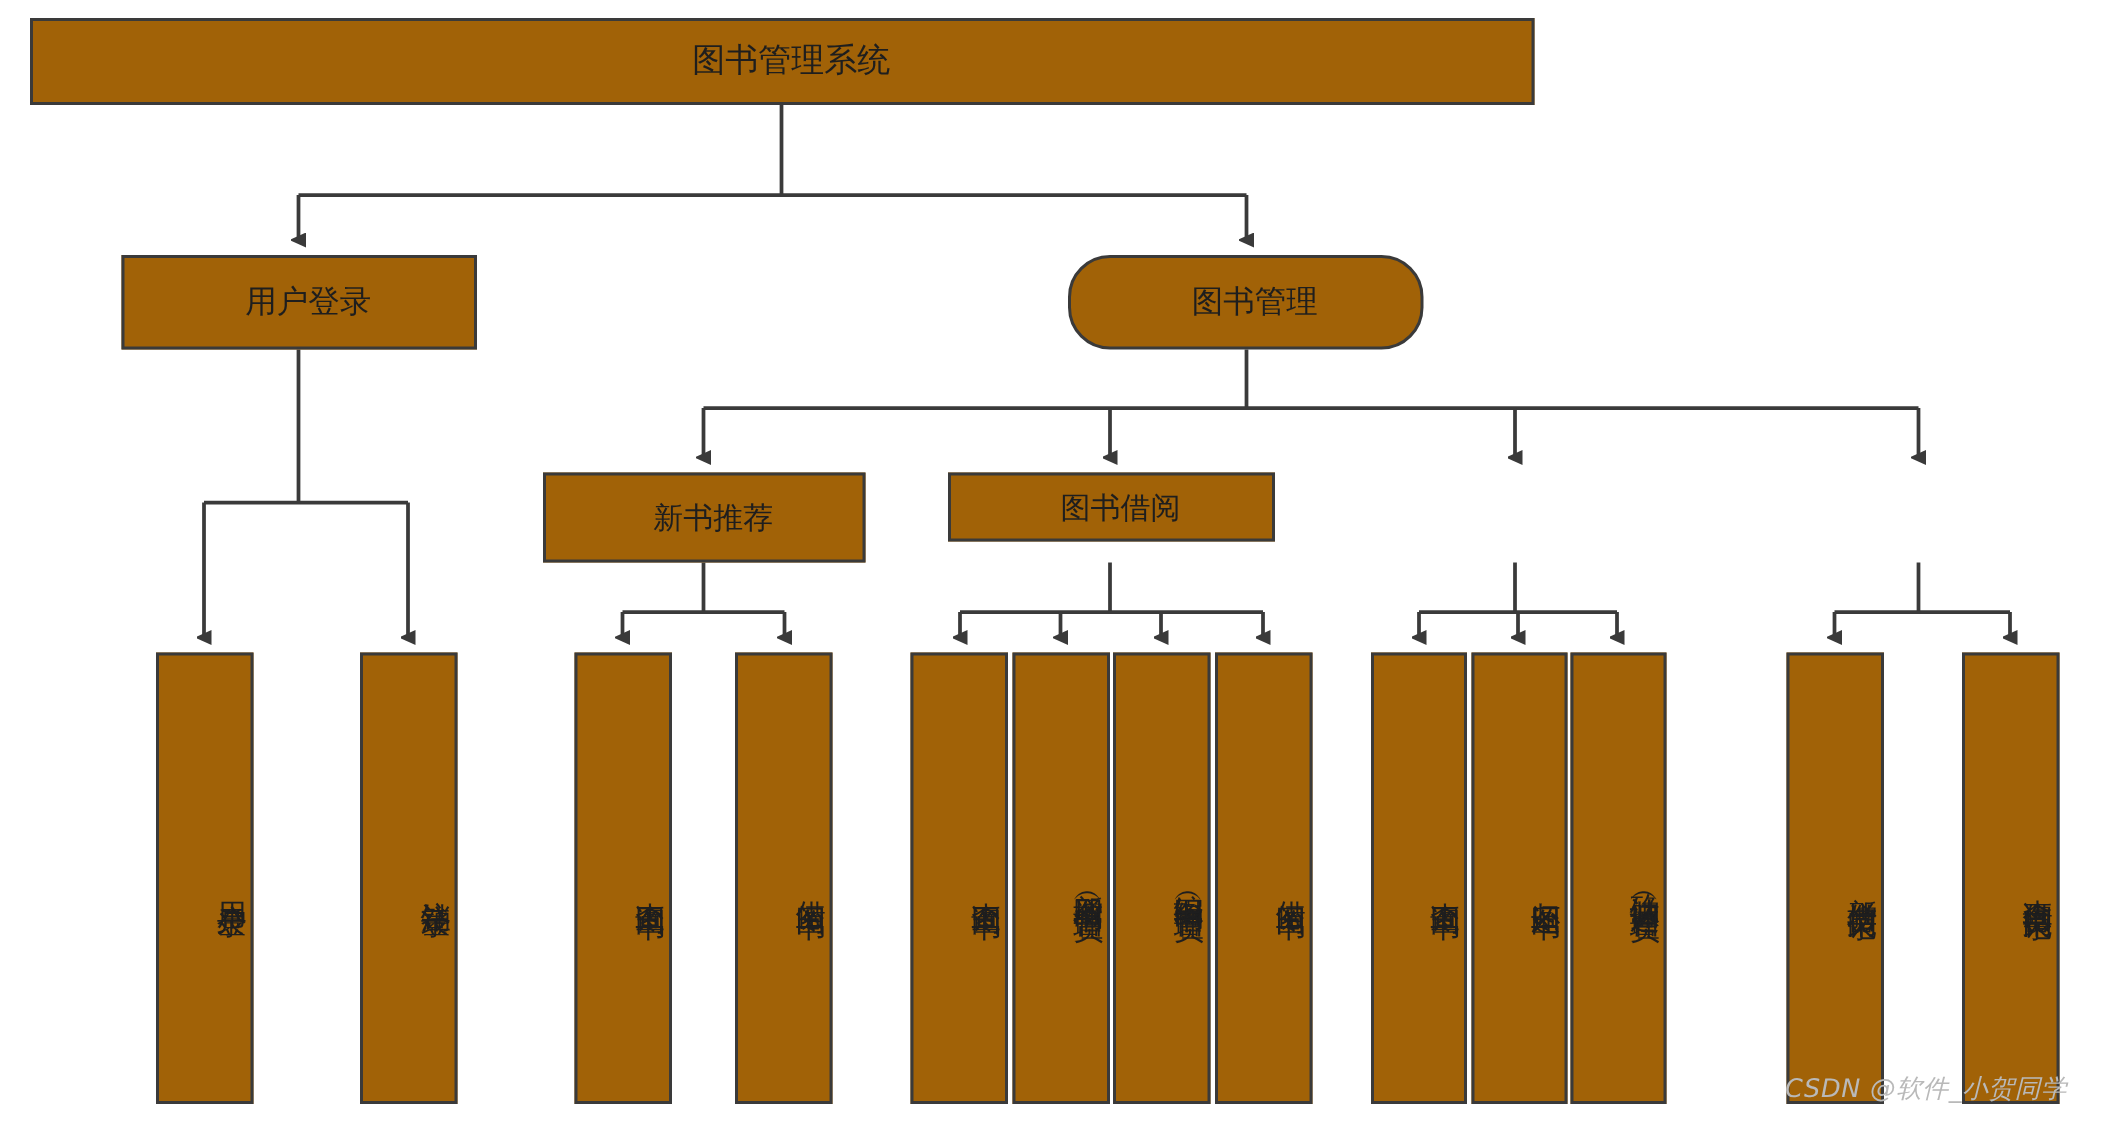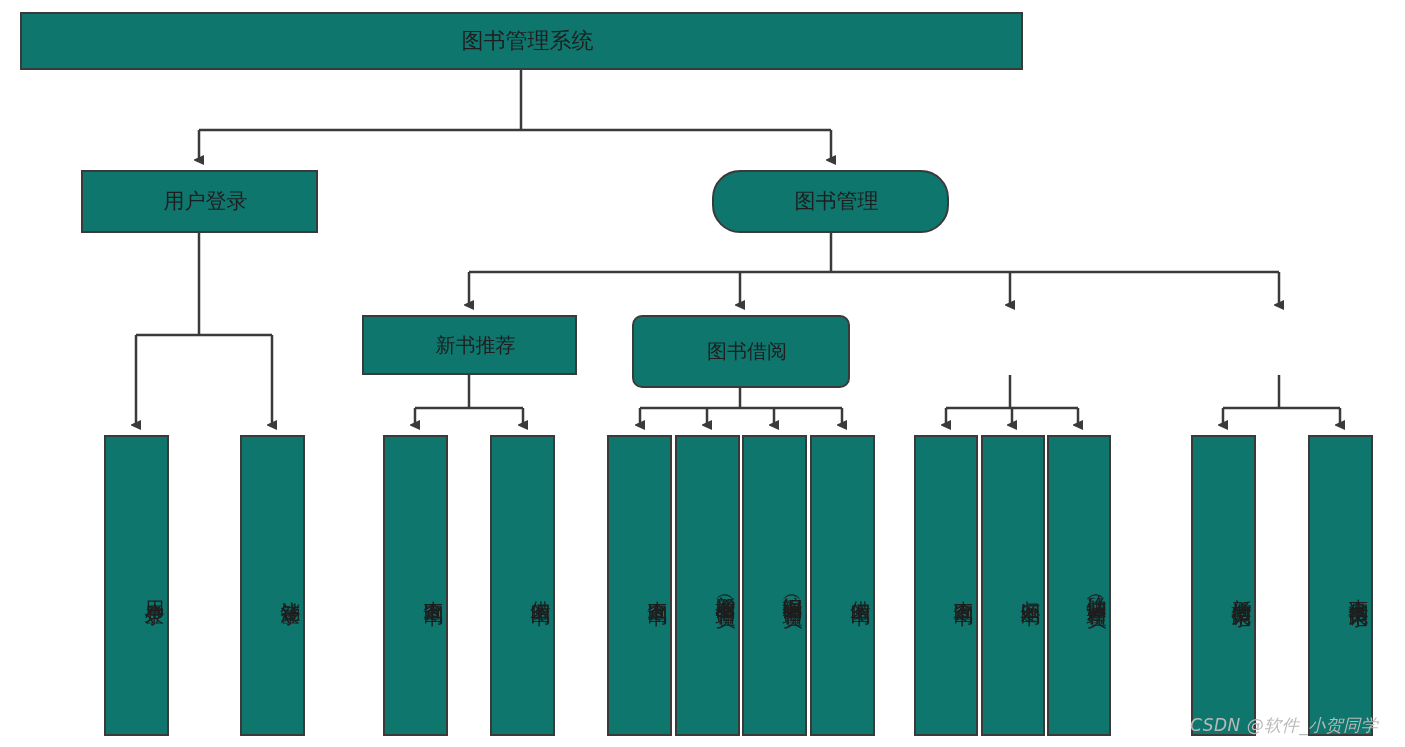--- a/index.html
+++ b/index.html
@@ -16,21 +16,21 @@
   }
   svg#wires{
     position:absolute;
     left:0;top:0;
     width:1405px;height:747px;
     pointer-events:none;
   }
   .node{
     position:absolute;
     box-sizing:border-box;
-    background:#0f766e;
+    background:#a16207;
     border:2px solid #3a3a3a;
     display:flex;
     align-items:center;
     justify-content:center;
     text-align:center;
     color:#1e1e1e;
     line-height:1.25;
     padding-left:12px;
   }
   .node.level0{ font-size:22px; }
@@ -120,21 +120,21 @@
   <div class="node level1" style="left:81px;top:170px;width:237px;height:63px;">
     <span>用户登录</span>
   </div>
   <div class="node level1" style="left:712px;top:170px;width:237px;height:63px;border-radius:28px;">
     <span>图书管理</span>
   </div>
 
   <div class="node level2" style="left:362px;top:315px;width:215px;height:60px;">
     <span>新书推荐</span>
   </div>
-  <div class="node level2" style="left:632px;top:315px;width:218px;height:73px;border-radius:10px;">
+  <div class="node level2" style="left:632px;top:315px;width:218px;height:46px;">
     <span>图书借阅</span>
   </div>
 
   <div class="node leaf" style="left:104px;top:435px;width:65px;height:301px;">
     <span>用户登录</span>
   </div>
   <div class="node leaf" style="left:240px;top:435px;width:65px;height:301px;">
     <span>注销登录</span>
   </div>
 

